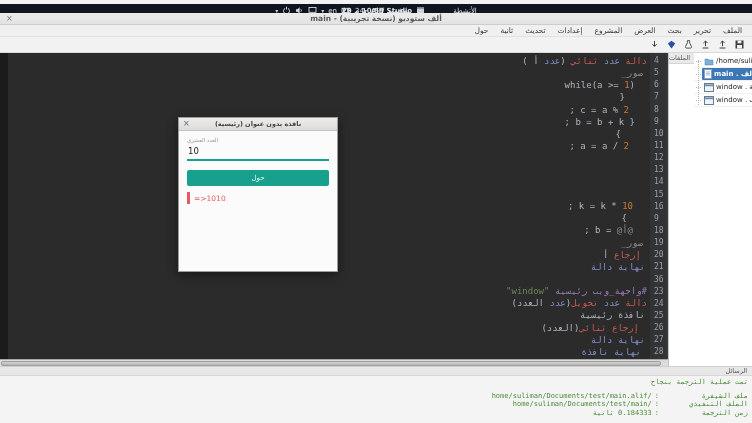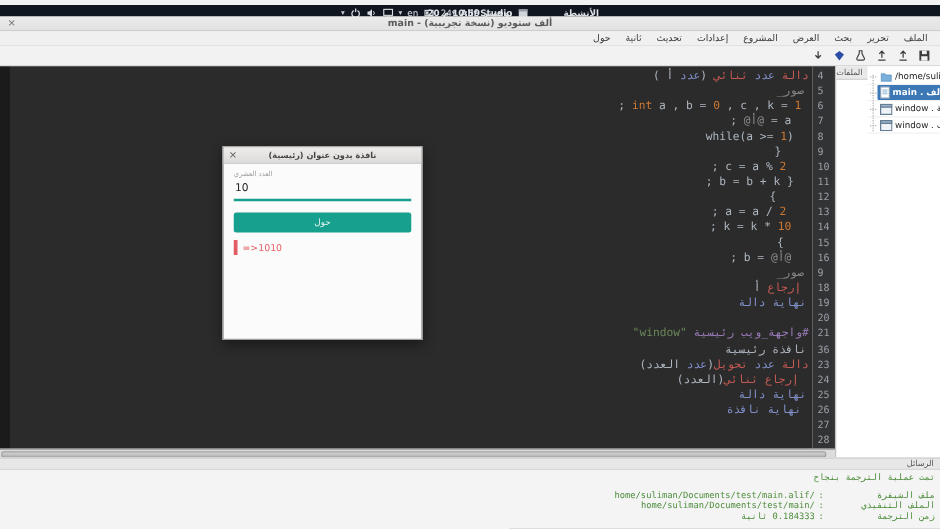--- a/index.html
+++ b/index.html
@@ -6,21 +6,21 @@
   html,body{width:752px;height:423px;overflow:hidden}
   body{font-family:"DejaVu Sans",sans-serif;background:#f2f2f2;position:relative;font-size:8px;color:#333}
 
   
   .topbar{position:absolute;top:4px;left:0;width:752px;height:13px;background:#10161f;color:#dde1e6;
     display:flex;align-items:center;justify-content:center;font-size:7px;padding:0 4px}
   .topbar-left,.topbar-right{display:flex;align-items:center;gap:4px;direction:ltr}
   .topbar-center{position:absolute;left:50%;transform:translateX(-50%);font-weight:bold}
   .tb-caret{font-size:6px;color:#c8ccd2}
   .sys-icon{display:inline-flex;align-items:center}
-  .activities{font-weight:bold;margin-left:24px}
+  .activities{font-weight:normal;margin-left:24px}
   .appname{font-weight:bold}
 
   
   .titlebar{position:absolute;top:13px;left:0;width:752px;height:12px;background:linear-gradient(#ebebeb,#e2e2e2);
     border-bottom:1px solid #cdcdcd;text-align:center;font-size:7.5px;font-weight:bold;color:#5a5a5a;line-height:12px}
   .win-close{position:absolute;left:6px;top:0;line-height:11px;color:#777;font-weight:normal;font-size:8px;cursor:default}
 
   
   .menubar{position:absolute;top:25px;left:0;width:752px;height:12px;background:#f0f0f0;border-bottom:1px solid #e2e2e2;
     direction:rtl;display:flex;align-items:center;padding:0 4px;font-size:7.5px;color:#3a3a3a}
@@ -192,38 +192,36 @@
   </div>
 
 <div class="main">
   <div class="left-col">
     <div class="editor-row">
       <div class="vscroll"></div>
       <div class="editor">
         <div class="code">
             <div class="code-line" style="padding-right: 3px;"><span class="c-kw">دالة </span><span class="c-type">عدد </span><span class="c-kw">ثنائي </span><span class="c-plain">(</span><span class="c-type">عدد</span><span class="c-plain"> أ )</span></div>
             <div class="code-line" style="padding-right: 7px;"><span class="c-gray">صور_</span></div>
-            <div class="code-line" style="padding-right: 9px;"><span class="c-num">int</span><span class="c-plain"> a , b = </span><span class="c-num">0</span><span class="c-plain"> , c , k = </span><span class="c-num">1</span><span class="c-plain"> ;</span></div>
-            <div class="code-line" style="padding-right: 17px;"><span class="c-plain">a = </span><span class="c-gray">@أ@</span><span class="c-plain"> ;</span></div>
             <div class="code-line" style="padding-right: 15px;"><span class="c-plain">while(a &gt;= </span><span class="c-num">1</span><span class="c-plain">)</span></div>
             <div class="code-line" style="padding-right: 25px;"><span class="c-plain">{</span></div>
             <div class="code-line" style="padding-right: 21px;"><span class="c-plain">c = a % </span><span class="c-num">2</span><span class="c-plain"> ;</span></div>
             <div class="code-line" style="padding-right: 15px;"><span class="c-plain">{ b = b + k ;</span></div>
             <div class="code-line" style="padding-right: 29px;"><span class="c-plain">}</span></div>
             <div class="code-line" style="padding-right: 21px;"><span class="c-plain">a = a / </span><span class="c-num">2</span><span class="c-plain"> ;</span></div>
-            <div class="code-line" style="padding-right: 17px;"><span class="c-plain">k = k * </span><span class="c-num">10</span><span class="c-plain"> ;</span></div>
+            <div class="code-line" style="padding-right: 17px; margin-top: 48px;"><span class="c-plain">k = k * </span><span class="c-num">10</span><span class="c-plain"> ;</span></div>
             <div class="code-line" style="padding-right: 23px;"><span class="c-plain">}</span></div>
             <div class="code-line" style="padding-right: 17px;"><span class="c-gray">@أ@</span><span class="c-plain"> = b ;</span></div>
             <div class="code-line" style="padding-right: 7px;"><span class="c-gray">صور_</span></div>
             <div class="code-line" style="padding-right: 9px;"><span class="c-kw">إرجاع</span><span class="c-plain"> أ</span></div>
             <div class="code-line" style="padding-right: 5px;"><span class="c-type">نهاية دالة</span></div>
             <div class="code-line" style="padding-right: 3px;"></div>
             <div class="code-line" style="padding-right: 3px;"><span class="c-ann">#واجهة_ويب</span><span class="c-plain"> </span><span class="c-ann">رئيسية</span><span class="c-plain"> </span><span class="c-str">"window"</span></div>
+            <div class="code-line" style="padding-right: 3px;"><span class="c-kw">دالة </span><span class="c-type">عدد </span><span class="c-kw">تحويل</span><span class="c-plain">(</span><span class="c-type">عدد</span><span class="c-plain"> العدد)</span></div>
             <div class="code-line" style="padding-right: 5px;"><span class="c-plain">نافذة رئيسية</span></div>
-            <div class="code-line" style="padding-right: 3px;"><span class="c-kw">دالة </span><span class="c-type">عدد </span><span class="c-kw">تحويل</span><span class="c-plain">(</span><span class="c-type">عدد</span><span class="c-plain"> العدد)</span></div>
             <div class="code-line" style="padding-right: 11px;"><span class="c-kw">إرجاع </span><span class="c-kw">ثنائي</span><span class="c-plain">(العدد)</span></div>
             <div class="code-line" style="padding-right: 5px;"><span class="c-type">نهاية دالة</span></div>
             <div class="code-line" style="padding-right: 9px;"><span class="c-type">نهاية نافذة</span></div>
             <div class="code-line" style="padding-right: 3px;"></div>
           </div>
       </div>
       <div class="gutter">
           <div class="ln">4</div>
           <div class="ln">5</div>
           <div class="ln">6</div>

